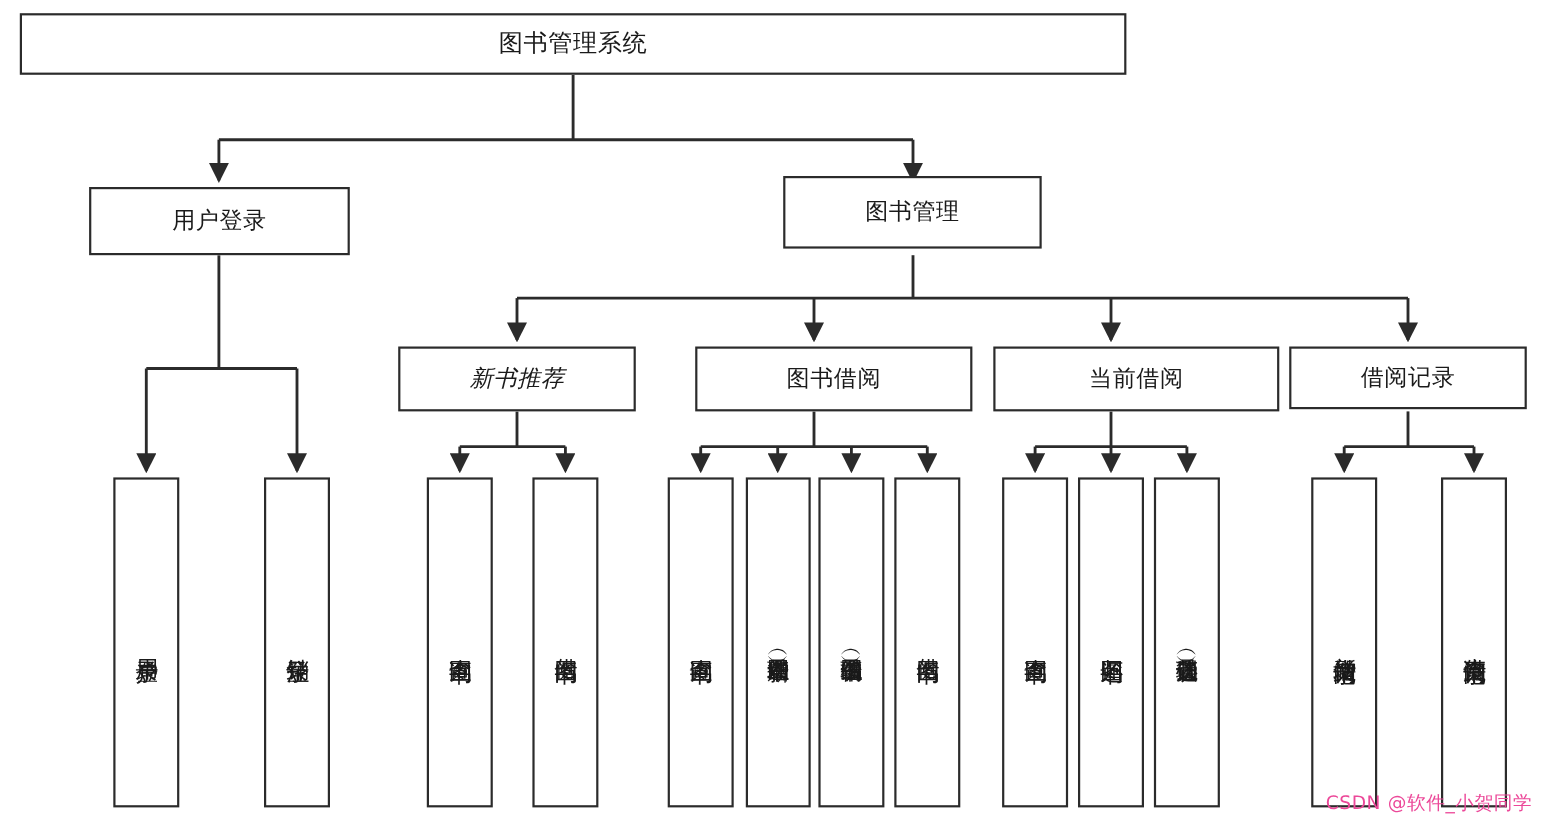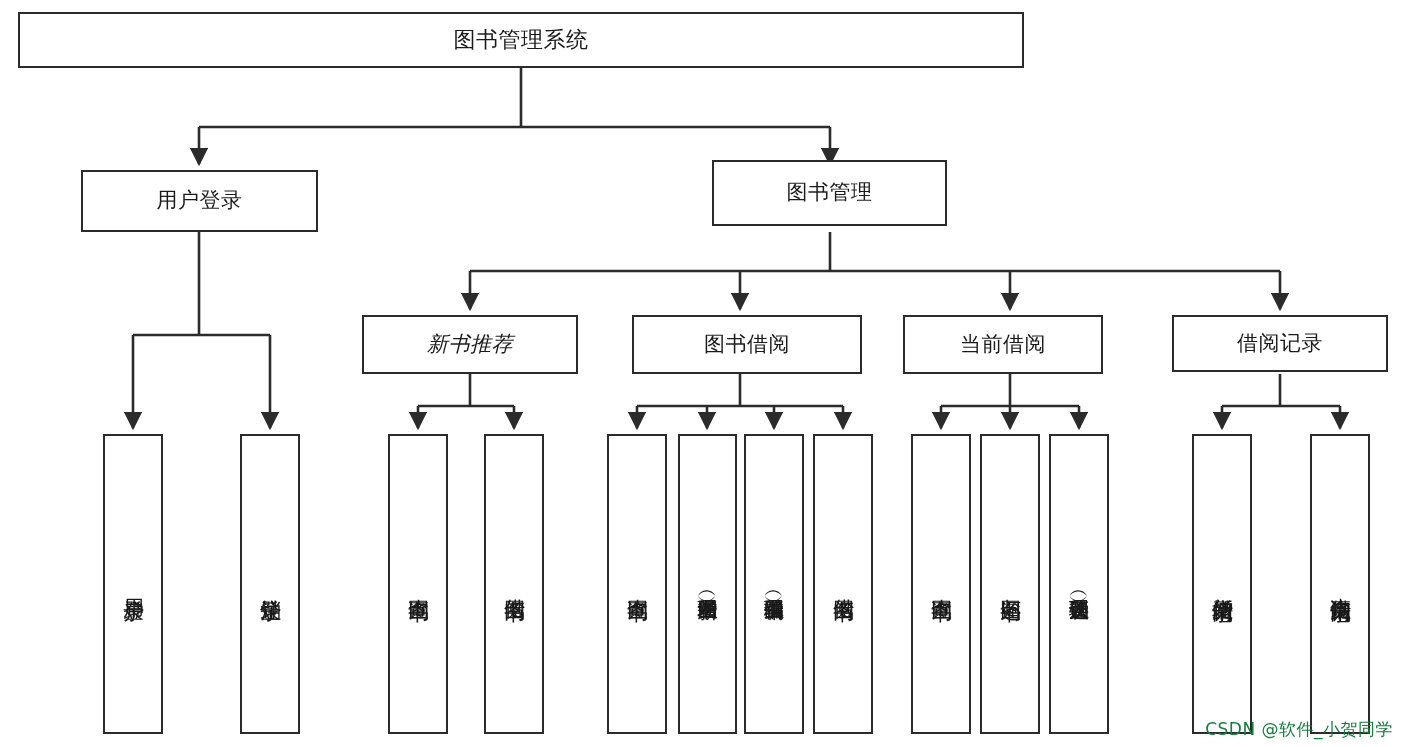--- a/index.html
+++ b/index.html
@@ -64,21 +64,21 @@
   .node.leaf.tight .node-label {
     font-size: 20px;
     line-height: 1.16;
     letter-spacing: 0px;
   }
   #watermark {
     position: absolute;
     right: 12px;
     bottom: 6px;
     font-size: 17px;
-    color: #15803d;
+    color: #ec4899;
     letter-spacing: 0.5px;
     z-index: 5;
     white-space: nowrap;
   }
 </style>
 </head>
 <body>
 
 <div id="diagram-canvas">
 
@@ -142,24 +142,24 @@
   <div class="node level1" style="left:81px; top:170px; width:237px; height:62px;">
     <span class="node-label">用户登录</span>
   </div>
   <div class="node level1" style="left:712px; top:160px; width:235px; height:66px;">
     <span class="node-label">图书管理</span>
   </div>
 
   <div class="node level2" style="left:362px; top:315px; width:216px; height:59px;font-style:italic;">
     <span class="node-label">新书推荐</span>
   </div>
-  <div class="node level2" style="left:632px; top:315px; width:230px; height:59px;">
+  <div class="node level2" style="left:632px; top:315px; width:252px; height:59px;">
     <span class="node-label">图书借阅</span>
   </div>
-  <div class="node level2" style="left:903px; top:315px; width:200px; height:59px;">
+  <div class="node level2" style="left:903px; top:315px; width:260px; height:59px;">
     <span class="node-label">当前借阅</span>
   </div>
   <div class="node level2" style="left:1172px; top:315px; width:216px; height:57px;">
     <span class="node-label">借阅记录</span>
   </div>
 
   <div class="node leaf" style="left:103px; top:434px; width:60px; height:300px;">
     <span class="node-label">用户登录</span>
   </div>
   <div class="node leaf" style="left:240px; top:434px; width:60px; height:300px;">

